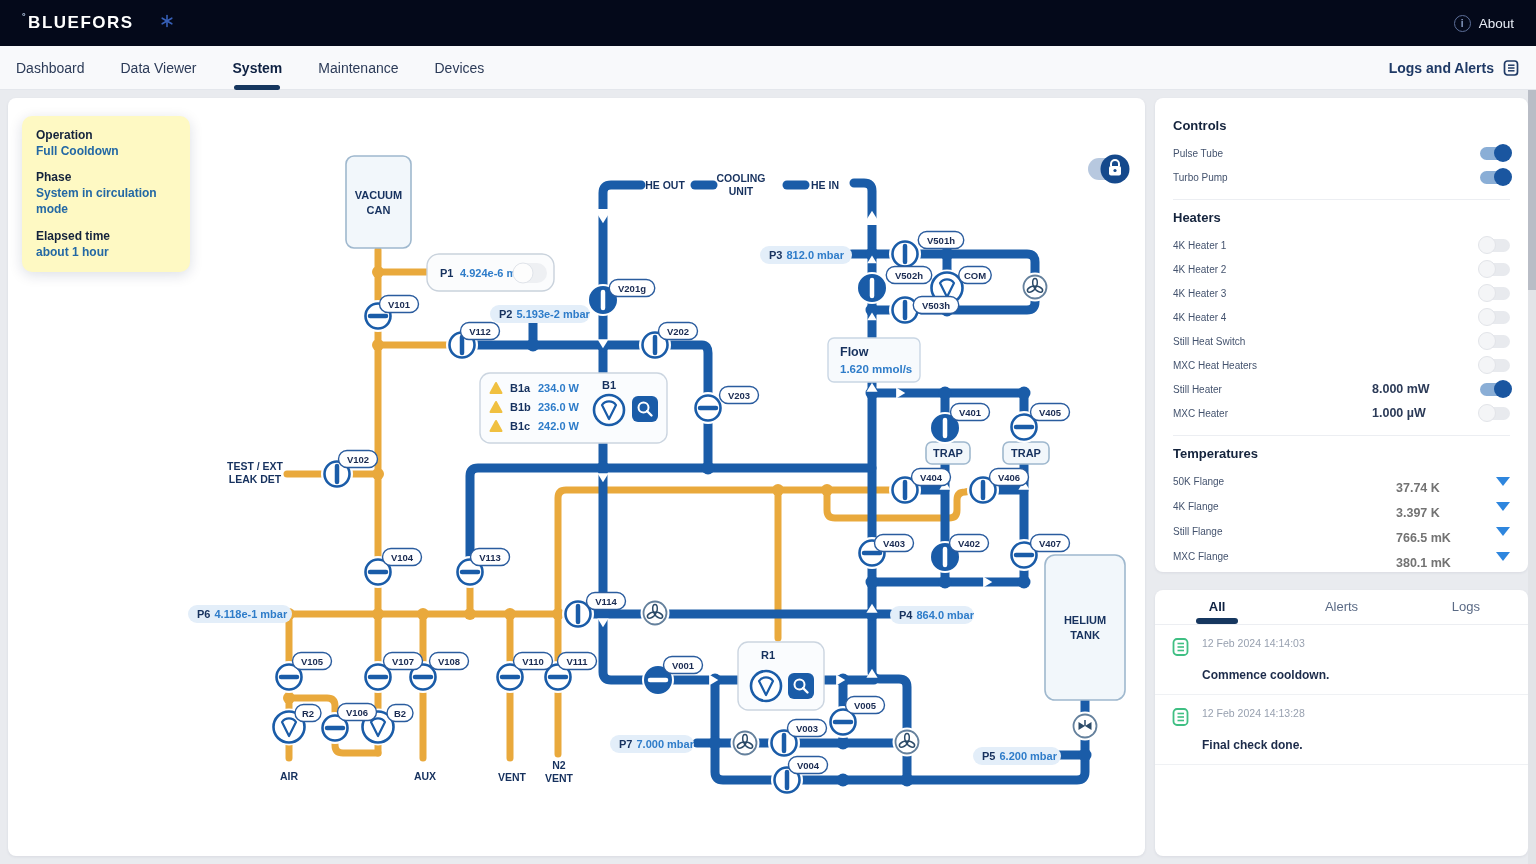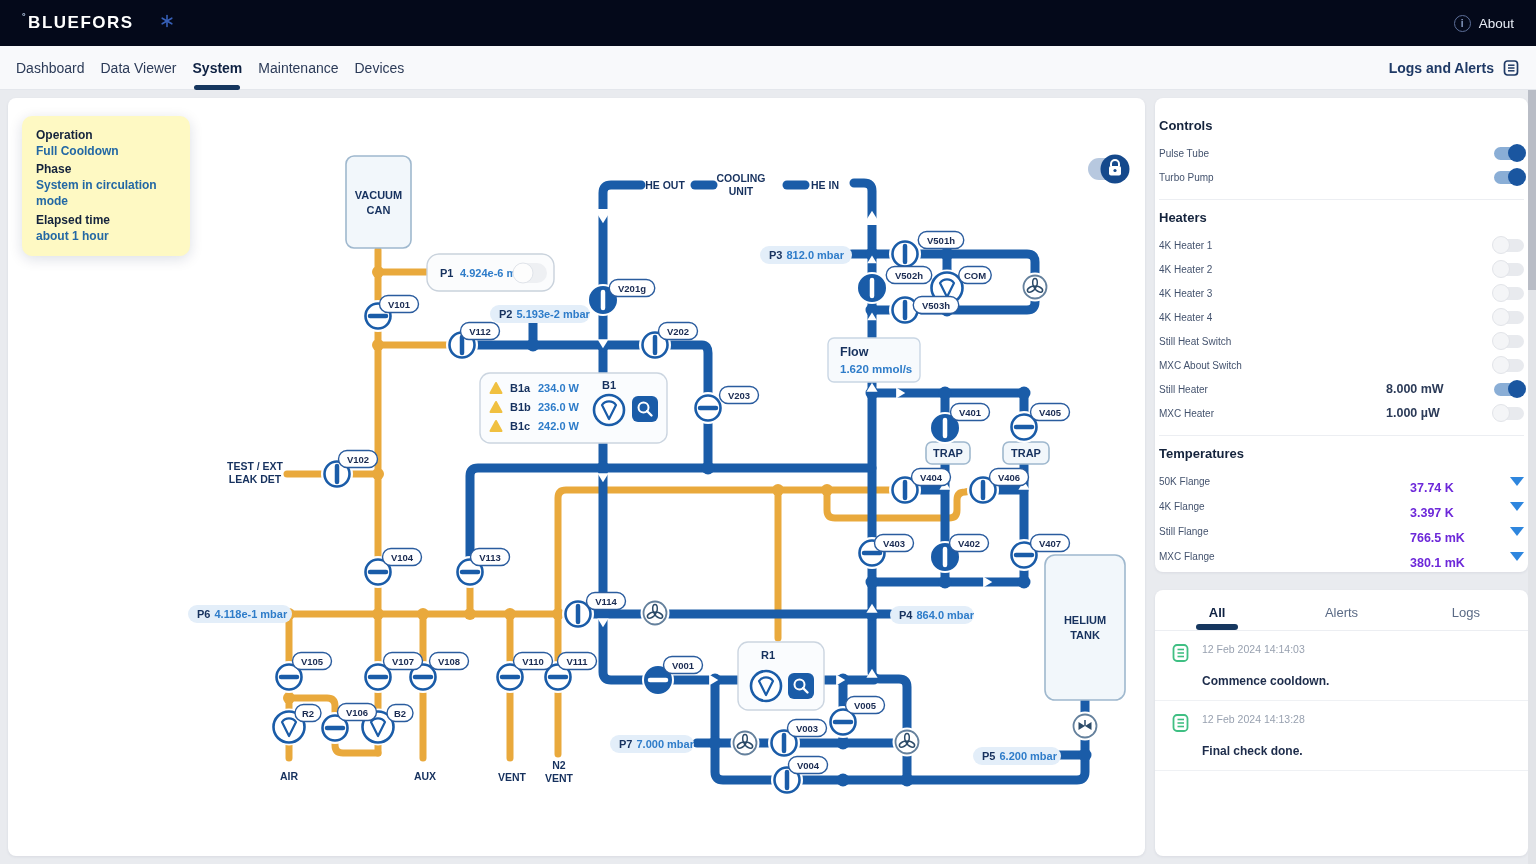--- a/index.html
+++ b/index.html
@@ -13,48 +13,48 @@
   .brand { color:#fff; font-size:17px; font-weight:700; letter-spacing:1.5px; display:flex; align-items:flex-start; }
   .brand-mark { font-size:9px; color:#BFD4F2; margin-right:1px; margin-top:-2px; }
   .flake { margin-left:26px; }
   .topbar-right { margin-left:auto; display:flex; align-items:center; gap:8px; color:#E9EEF7; font-size:13.5px; }
   .info-dot { width:17px; height:17px; border-radius:50%; border:1.5px solid #5D6F99; color:#8CA0C7;
     font-size:10px; display:flex; align-items:center; justify-content:center; font-weight:700; }
 
   
   .navbar { position:absolute; left:0; top:46px; width:1536px; height:44px; background:#F8F9FB;
     border-bottom:1px solid #E4E7EC; display:flex; align-items:center; padding:0 16px; }
-  .nav-tabs { display:flex; gap:16px; }
+  .nav-tabs { display:flex; gap:36px; }
   .nav-tab { position:relative; font-size:14px; color:#2C3B58; font-weight:500; height:44px;
     display:flex; align-items:center; cursor:pointer; }
   .nav-tab.active { font-weight:700; color:#0E2142; }
   .nav-tab.active::after { content:""; position:absolute; left:50%; transform:translateX(-50%);
     bottom:0px; width:46px; height:5px; border-radius:3px; background:#16375F; }
   .nav-right { margin-left:auto; display:flex; align-items:center; gap:8px; color:#1F3A66;
     font-size:14px; font-weight:600; }
 
   
   .diagram-card { position:absolute; left:8px; top:98px; width:1137px; height:758px;
     background:#fff; border-radius:8px; box-shadow:0 1px 3px rgba(20,40,80,.08); }
   .diagram-card svg { position:absolute; left:0; top:0; }
   .status-card { position:absolute; left:14px; top:18px; width:168px; background:#fef9c3;
     border-radius:10px; box-shadow:0 3px 14px rgba(10,30,70,.14); padding:12px 14px; z-index:5; }
-  .status-card .lbl { font-size:12px; font-weight:800; color:#14233C; margin-top:3px; }
+  .status-card .lbl { font-size:12px; font-weight:800; color:#14233C; margin-top:11px; }
   .status-card .lbl:first-child { margin-top:0; }
   .status-card .val { font-size:12px; font-weight:700; color:#2368A4; line-height:1.35; margin-top:1px; }
 
   .panel { position:absolute; background:#fff; border-radius:8px; box-shadow:0 1px 3px rgba(20,40,80,.08); }
-  .panel-top { left:1155px; top:98px; width:373px; height:474px; padding:14px 4px; }
-  .panel-logs { left:1155px; top:590px; width:373px; height:266px; padding:6px 0 0 0; }
+  .panel-top { left:1155px; top:98px; width:373px; height:474px; padding:14px 18px; }
+  .panel-logs { left:1155px; top:590px; width:373px; height:266px; padding:0 0 0 0; }
 
   .sec-title { font-size:13px; font-weight:800; color:#14233C; margin:6px 0 8px 0; }
   .row { display:flex; align-items:center; height:24px; }
   .row .rlabel { flex:1; font-size:10px; color:#44536E; font-weight:500; }
   .row .rvalue { width:108px; font-size:12.5px; color:#2C3B58; font-weight:600; }
-  .row .rvalue2 { width:86px; font-size:12.5px; color:#6d28d9; font-weight:600;margin-top:12px; }
+  .row .rvalue2 { width:86px; font-size:12.5px; color:#737373; font-weight:600;margin-top:12px; }
   .divider { border-top:1px solid #ECEEF2; margin:10px 0; }
 
   .tgl { position:relative; width:30px; height:13px; border-radius:7px; cursor:pointer; }
   .tgl .knob { position:absolute; top:-2.5px; width:18px; height:18px; border-radius:50%; }
   .tgl.on { background:#8AAED6; }
   .tgl.on .knob { right:-2px; background:#1A56A0; }
   .tgl.off { background:#E8EAEE; }
   .tgl.off .knob { left:-2px; background:#F4F5F7; border:1px solid #E2E4E9; }
 
   .tri-down { width:0; height:0; border-left:7px solid transparent; border-right:7px solid transparent;
@@ -732,21 +732,21 @@
           </div>
         </div>
         <div class="row">
           <div class="rlabel">Still Heat Switch</div>
           <div class="rvalue"></div>
           <div class="tgl off">
             <div class="knob"></div>
           </div>
         </div>
         <div class="row">
-          <div class="rlabel">MXC About Switch</div>
+          <div class="rlabel">MXC Heat Heaters</div>
           <div class="rvalue"></div>
           <div class="tgl off">
             <div class="knob"></div>
           </div>
         </div>
         <div class="row">
           <div class="rlabel">Still Heater</div>
           <div class="rvalue">8.000 mW</div>
           <div class="tgl on">
             <div class="knob"></div>

